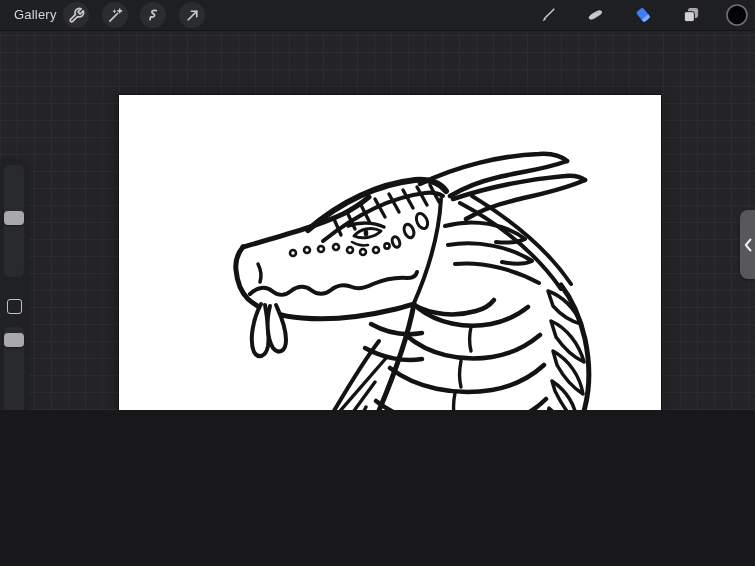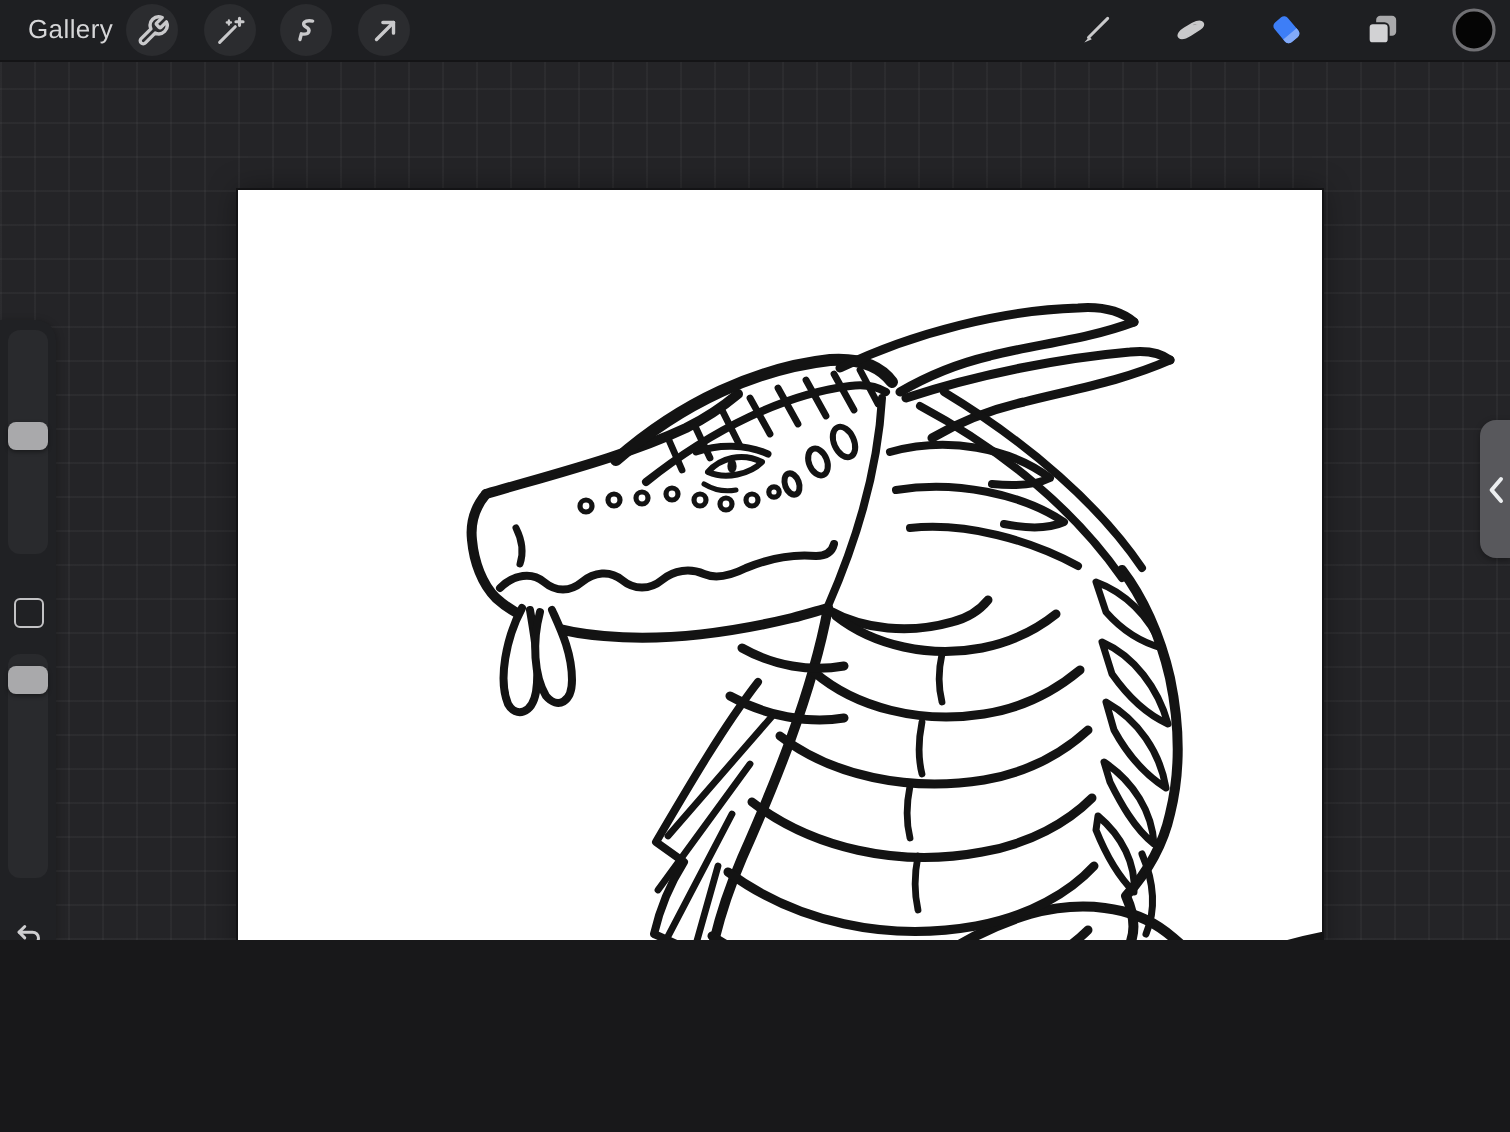--- a/index.html
+++ b/index.html
@@ -1,17 +1,17 @@
 <!DOCTYPE html>
 <html><head>
 <meta charset="utf-8">
 <style>
   html,body{margin:0;padding:0;background:#18181a;}
   #app{
-    position:relative;width:755px;height:470px;overflow:hidden;
+    position:relative;width:755px;height:410px;overflow:hidden;
     font-family:"Liberation Sans", sans-serif;
     background-color:#242427;
     background-image:
       repeating-linear-gradient(0deg, rgba(255,255,255,0.035) 0 1px, transparent 1px 17px),
       repeating-linear-gradient(90deg, rgba(255,255,255,0.035) 0 1px, transparent 1px 17px);
   }
   
   .topbar{
     position:absolute;left:0;top:0;width:755px;height:30px;
     background:#1e1f22;border-bottom:1px solid #141416;z-index:30;

